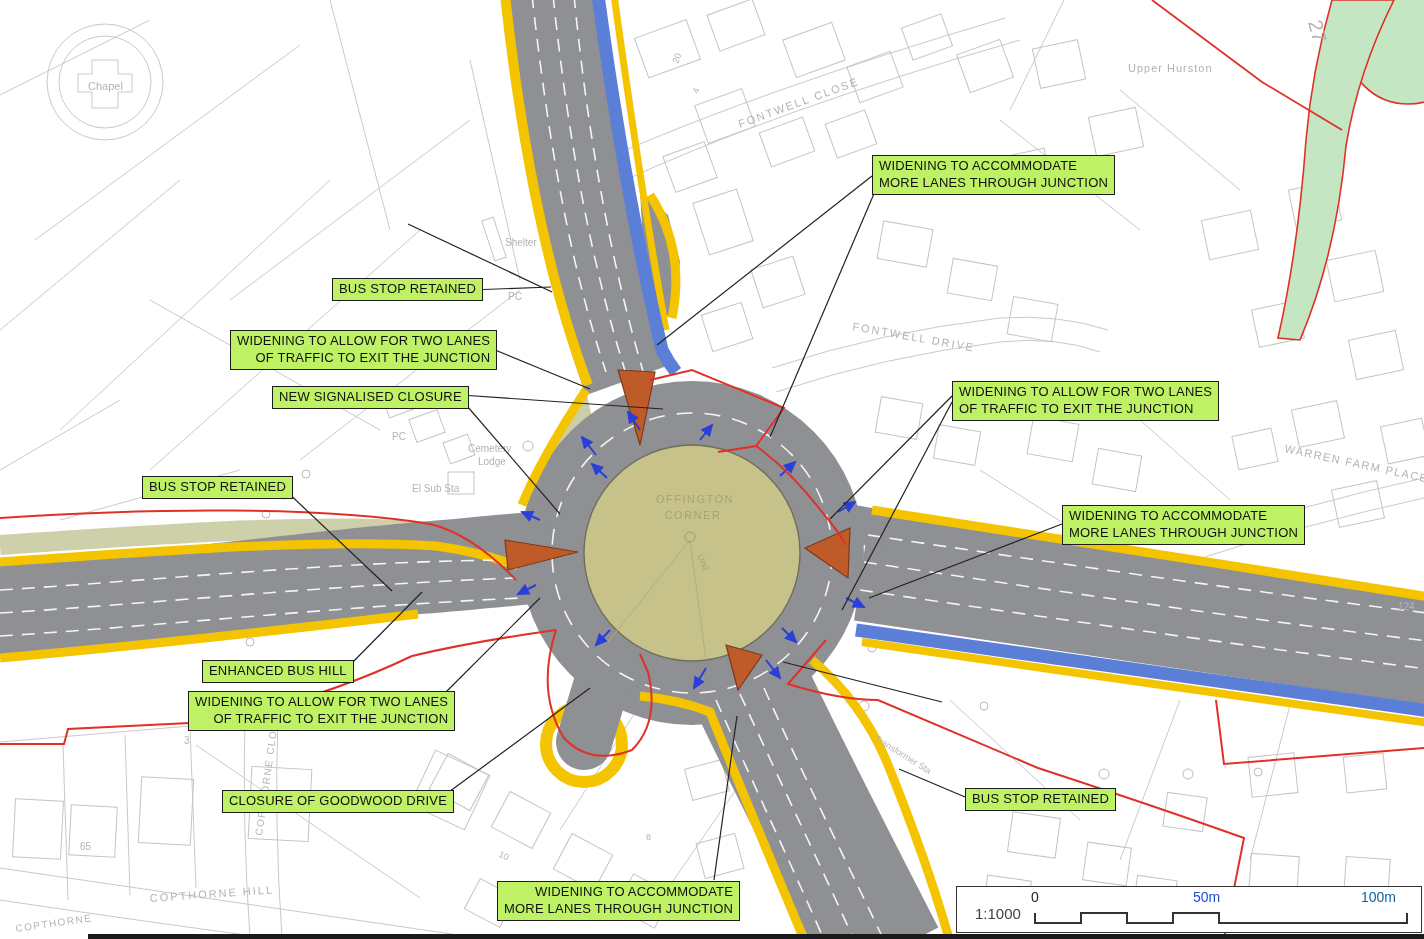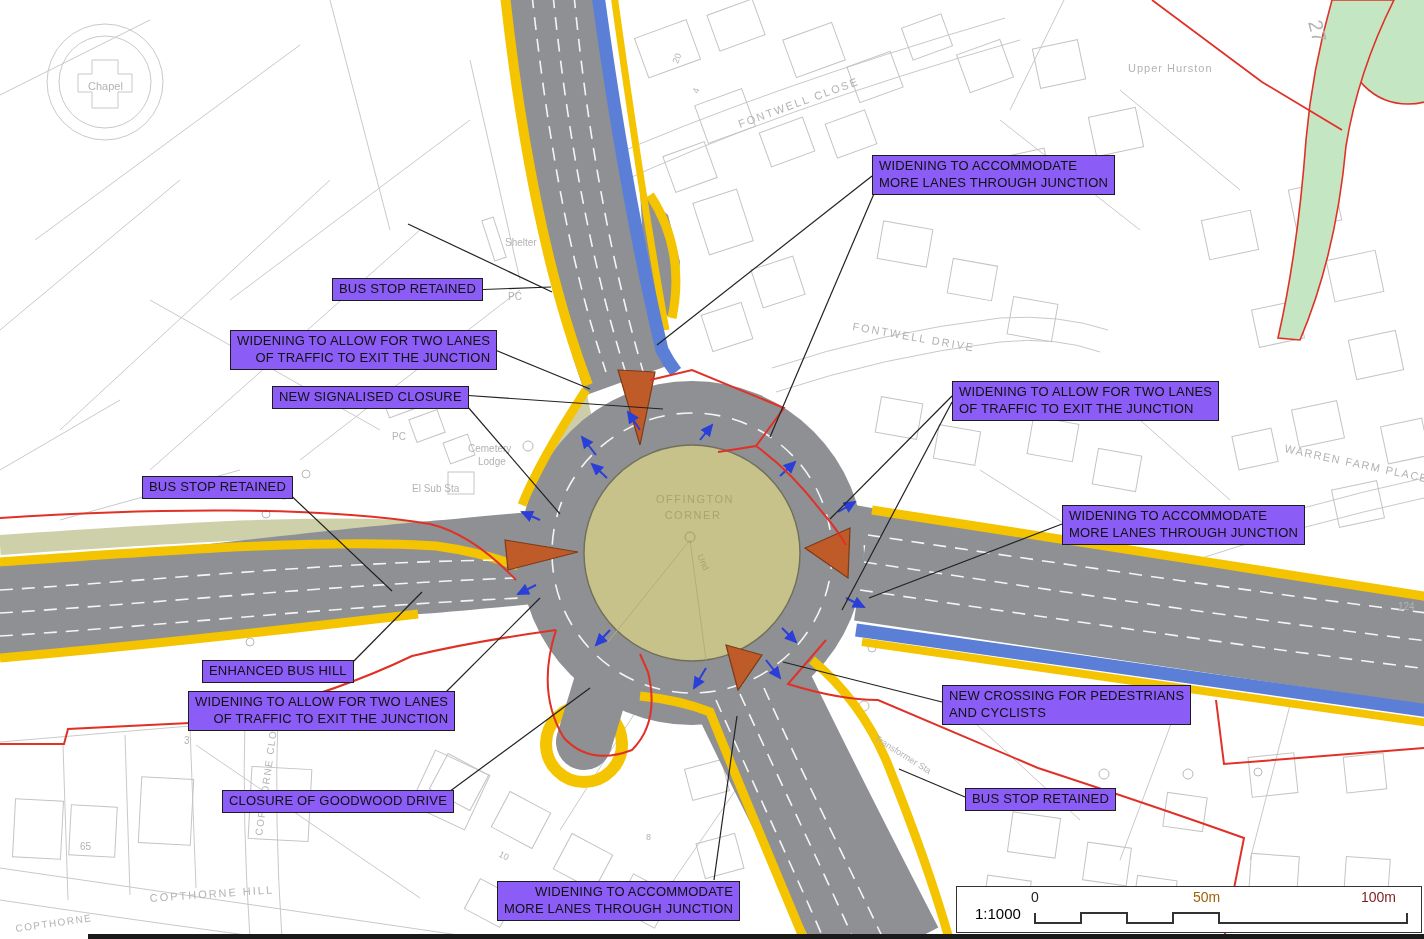--- a/index.html
+++ b/index.html
@@ -1,29 +1,29 @@
 <!DOCTYPE html>
 <html><head>
 <meta charset="utf-8">
 <style>
   html,body{margin:0;padding:0;background:#fff;}
   #plan{position:relative;width:1424px;height:939px;overflow:hidden;background:#fff;
         font-family:"Liberation Sans",sans-serif;}
   #plan svg{position:absolute;left:0;top:0;}
-  .callout{position:absolute;background:#8b5cf6;border:1.6px solid #1c1c1c;padding:2px 6px;
+  .callout{position:absolute;background:#bef264;border:1.6px solid #1c1c1c;padding:2px 6px;
            font:13px/1.3 "Liberation Sans",sans-serif;color:#111;white-space:pre-line;
            width:max-content;letter-spacing:.2px;z-index:5;}
   .align-right{text-align:right;}
   .align-left{text-align:left;}
   #scalebar{position:absolute;left:956px;top:886px;width:466px;height:47px;background:#fff;
             border:1.5px solid #333;z-index:6;box-sizing:border-box;}
-  #scalebar .ratio{position:absolute;left:18px;top:18px;font:15px "Liberation Sans",sans-serif;color:#000000;}
+  #scalebar .ratio{position:absolute;left:18px;top:18px;font:15px "Liberation Sans",sans-serif;color:#404040;}
   #scalebar .t0{position:absolute;left:74px;top:2px;font:14px "Liberation Sans",sans-serif;color:#222;}
-  #scalebar .t50{position:absolute;left:236px;top:2px;font:14px "Liberation Sans",sans-serif;color:#a16207;}
-  #scalebar .t100{position:absolute;left:404px;top:2px;font:14px "Liberation Sans",sans-serif;color:#7f1d1d;text-align:center;}
+  #scalebar .t50{position:absolute;left:236px;top:2px;font:14px "Liberation Sans",sans-serif;color:#1d4ed8;}
+  #scalebar .t100{position:absolute;left:404px;top:2px;font:14px "Liberation Sans",sans-serif;color:#0369a1;text-align:center;}
   #sheet-edge{position:absolute;left:88px;top:934px;width:1336px;height:5px;background:#1a1a1a;z-index:4;}
   .mlabel{fill:#b3b3b3;font-family:"Liberation Sans",sans-serif;}
 </style>
 </head>
 <body>
 
 <div id="plan">
 
 <svg width="1424" height="939" viewBox="0 0 1424 939">
   <defs>
@@ -320,22 +320,20 @@
 OF TRAFFIC TO EXIT THE JUNCTION</div>
 <div class="callout align-left" style="left:222px;top:790px">CLOSURE OF GOODWOOD DRIVE</div>
 <div class="callout align-right" style="left:497px;top:881px">WIDENING TO ACCOMMODATE
 MORE LANES THROUGH JUNCTION</div>
 <div class="callout align-left" style="left:872px;top:155px">WIDENING TO ACCOMMODATE
 MORE LANES THROUGH JUNCTION</div>
 <div class="callout align-left" style="left:952px;top:381px">WIDENING TO ALLOW FOR TWO LANES
 OF TRAFFIC TO EXIT THE JUNCTION</div>
 <div class="callout align-left" style="left:1062px;top:505px">WIDENING TO ACCOMMODATE
 MORE LANES THROUGH JUNCTION</div>
-<div class="callout align-left" style="left:942px;top:685px">NEW CROSSING FOR PEDESTRIANS
-AND CYCLISTS</div>
 <div class="callout align-left" style="left:965px;top:788px">BUS STOP RETAINED</div>
 
 <div id="scalebar">
   <span class="ratio">1:1000</span>
   <span class="t0">0</span>
   <span class="t50">50m</span>
   <span class="t100">100m</span>
   <svg width="466" height="47">
     <path d="M78,26 V36 H124 V26 H170 V36 H216 V26 H262 V36 H450 V26" fill="none" stroke="#333" stroke-width="2"></path>
   </svg>

